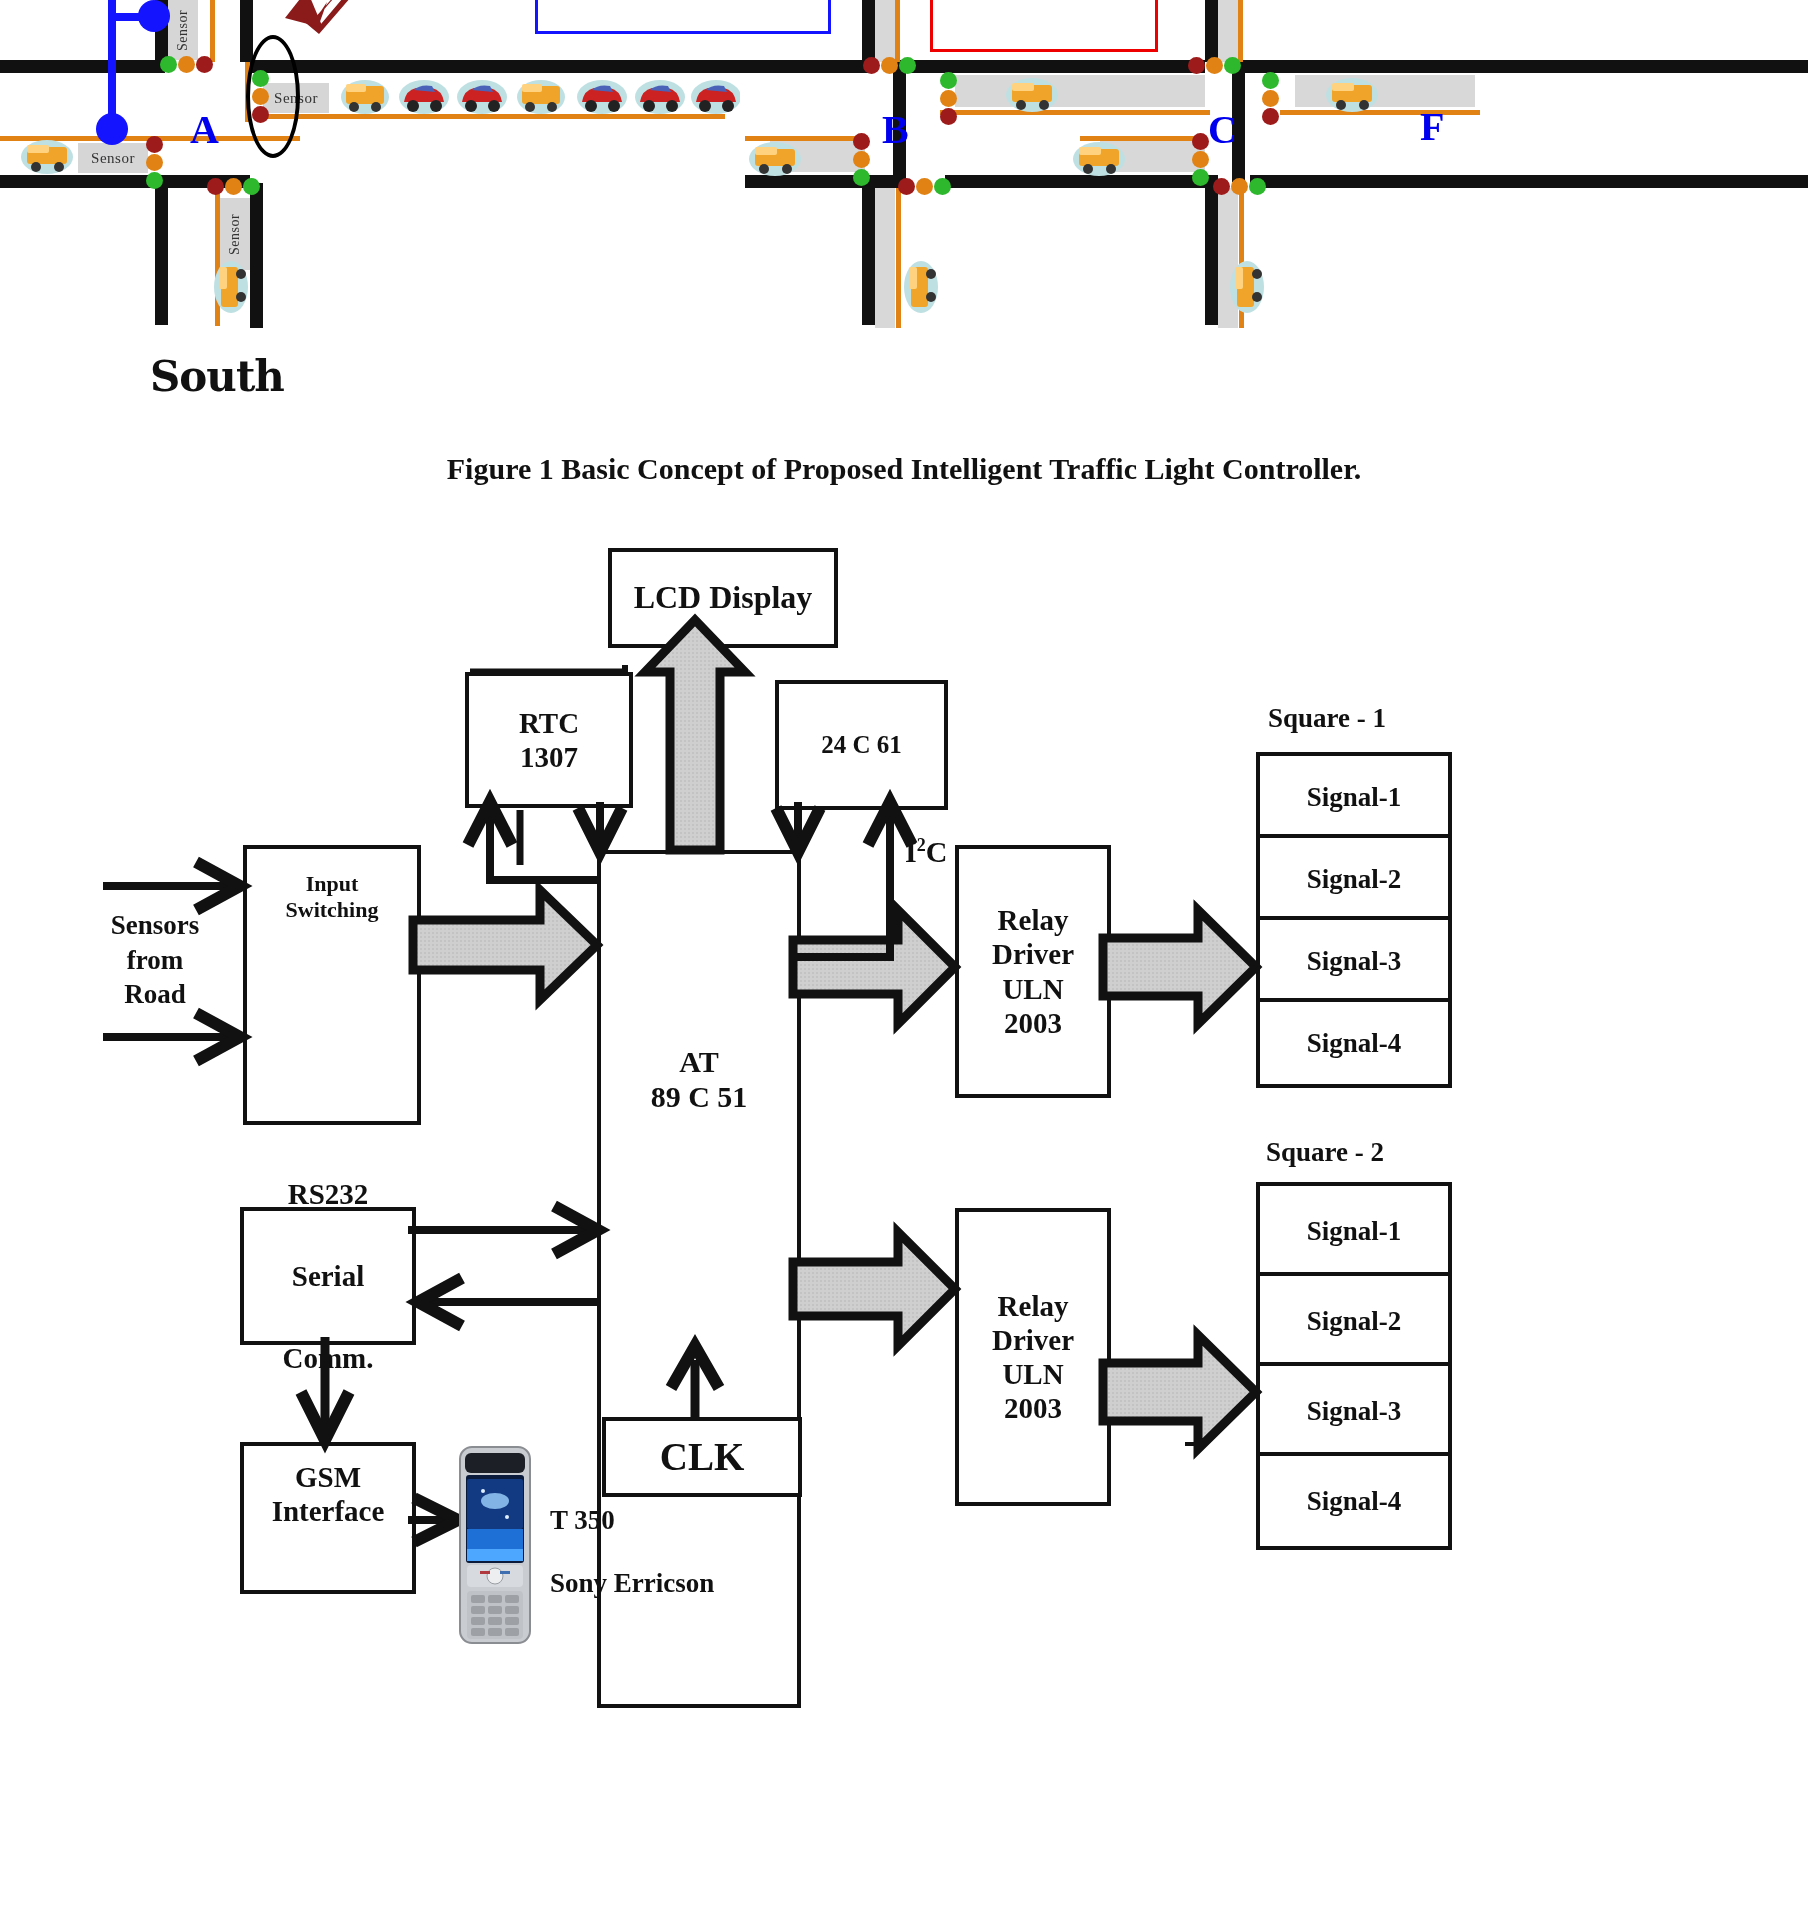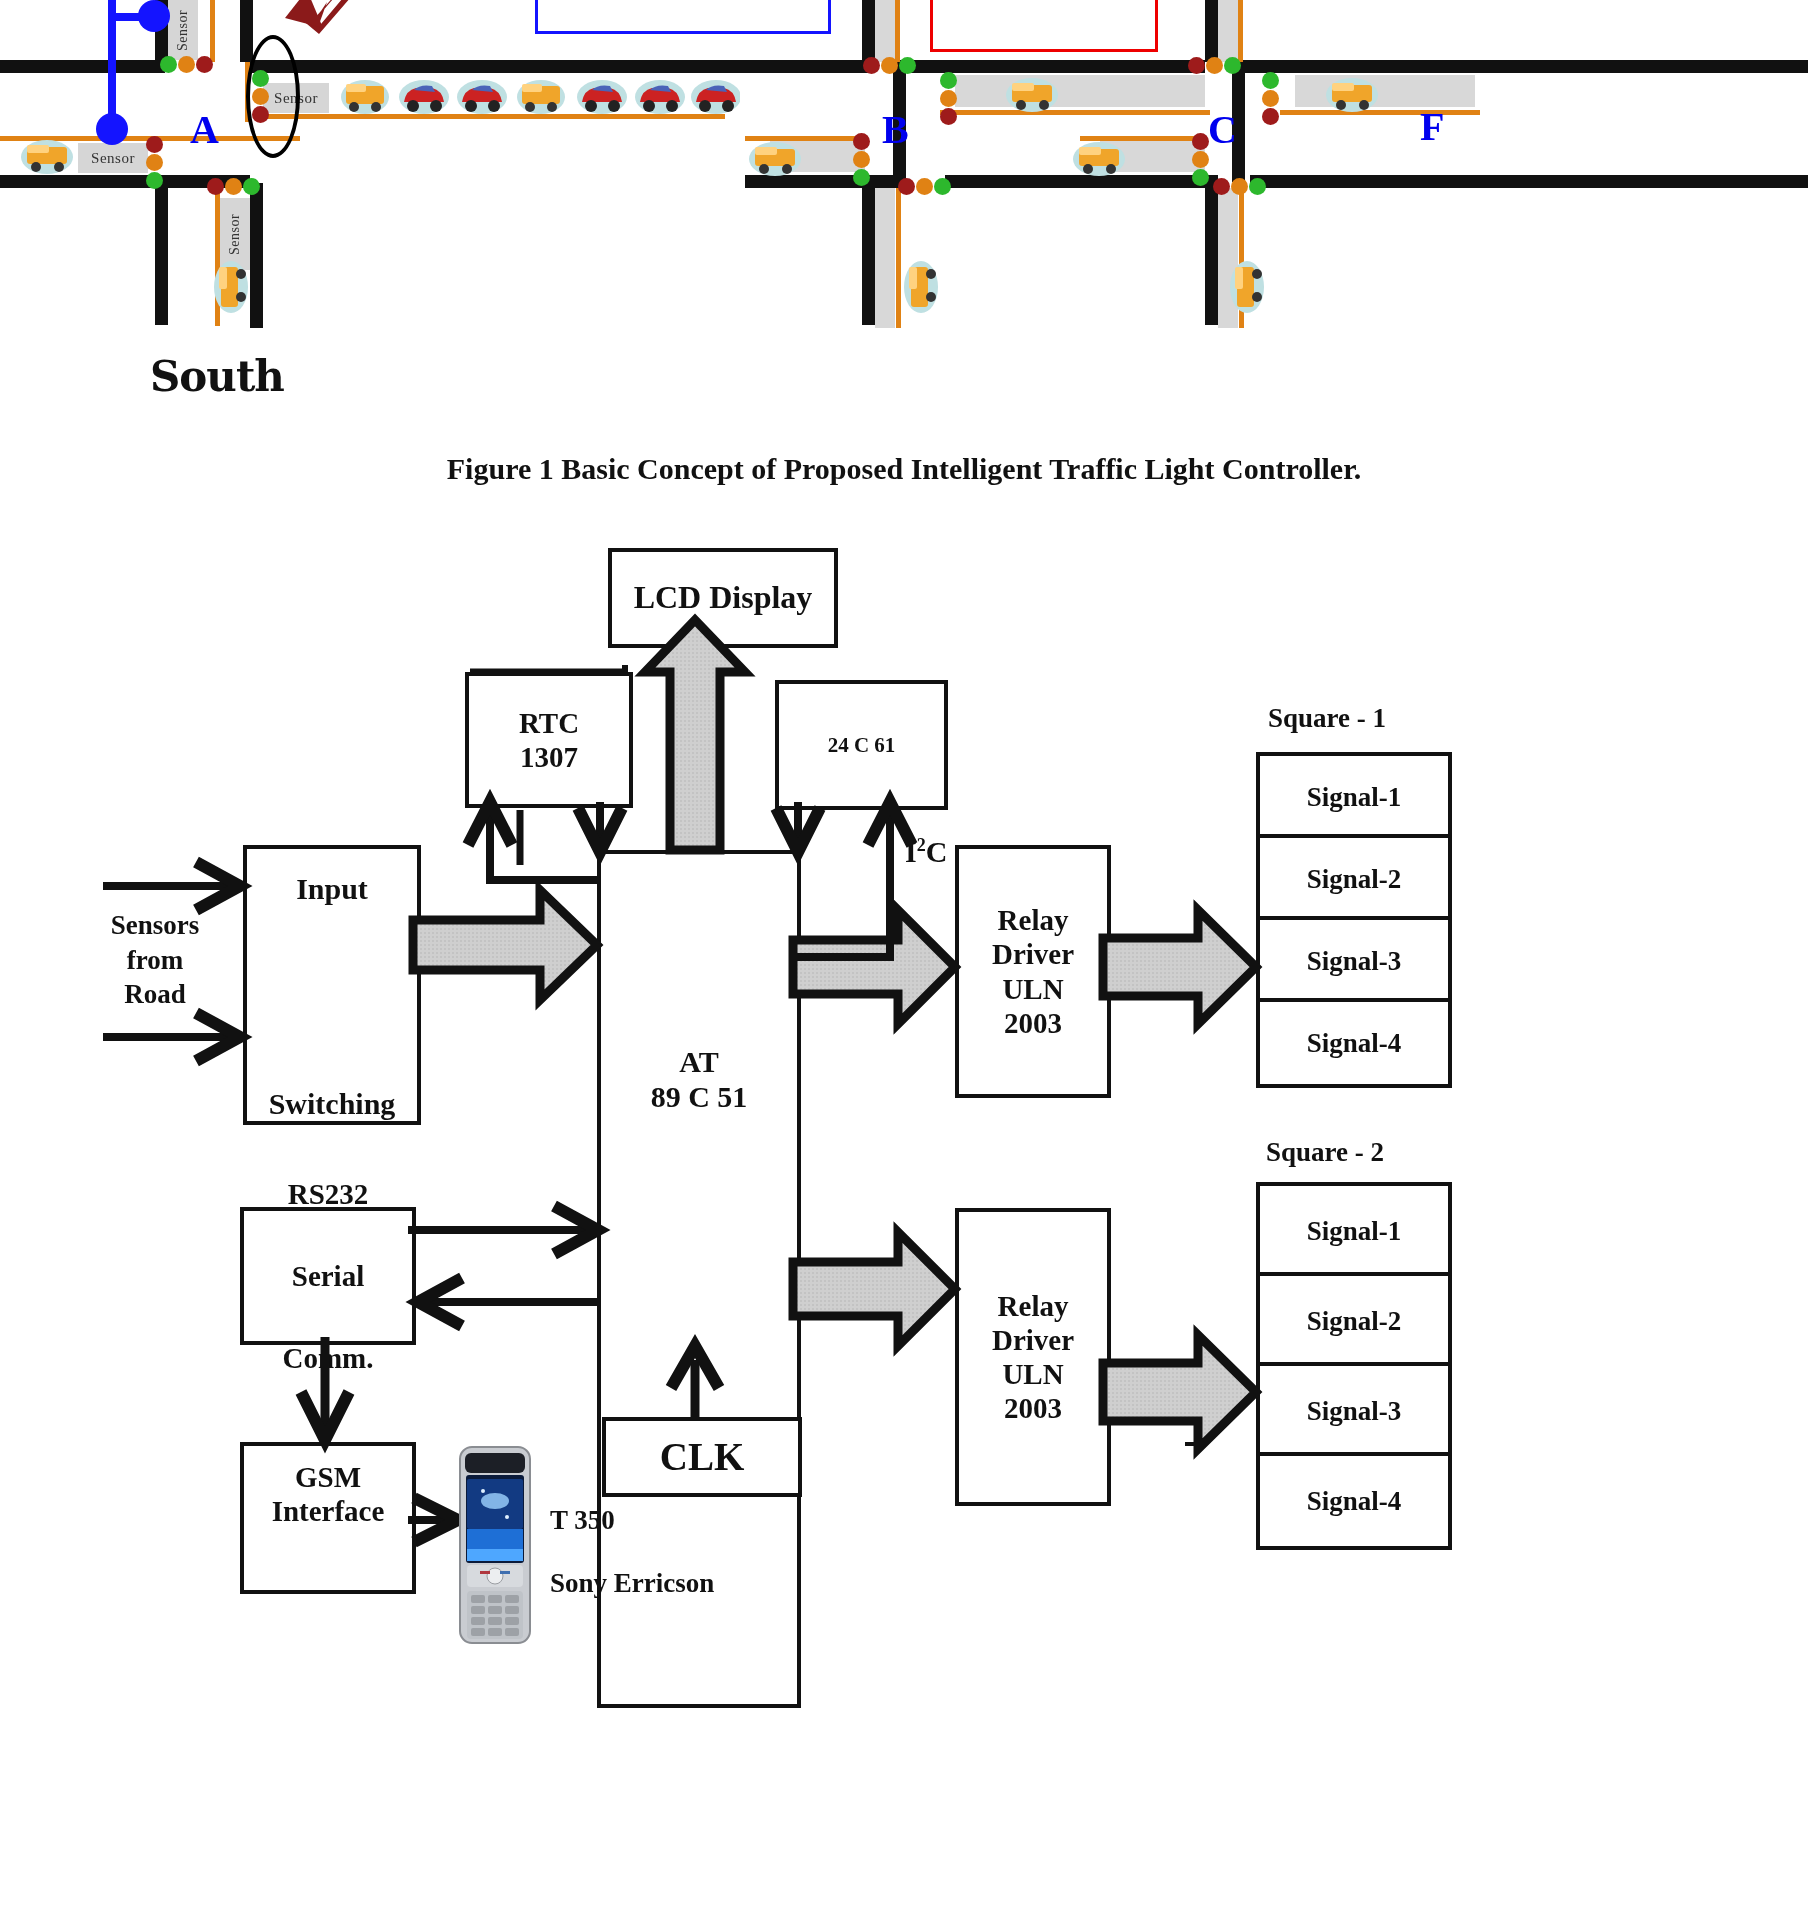--- a/index.html
+++ b/index.html
@@ -351,30 +351,30 @@
 
   <div class="bx" style="left:608px;top:28px;width:222px;height:92px;font-size:32px;">
     <span class="ln">LCD Display</span>
   </div>
 
   <div class="bx" style="left:465px;top:152px;width:160px;height:128px;font-size:29px;">
     <span class="ln">RTC</span>
     <span class="ln">1307</span>
   </div>
 
-  <div class="bx" style="left:775px;top:160px;width:165px;height:122px;font-size:21px;">
+  <div class="bx" style="left:775px;top:160px;width:165px;height:122px;font-size:25px;">
     <span class="ln">24 C 61</span>
   </div>
 
   <div class="bx" style="left:597px;top:330px;width:196px;height:660px;font-size:30px;justify-content:flex-start;padding-top:190px;">
     <span class="ln">AT</span>
     <span class="ln">89 C 51</span>
   </div>
 
-  <div class="bx" style="left:243px;top:325px;width:170px;height:250px;font-size:30px;justify-content:space-between;padding-top:22px;">
+  <div class="bx" style="left:243px;top:325px;width:170px;height:250px;font-size:22px;justify-content:flex-start;padding-top:22px;">
     <span class="ln">Input</span>
     <span class="ln">Switching</span>
   </div>
 
   <div class="bx" style="left:955px;top:325px;width:148px;height:245px;font-size:29px;">
     <span class="ln">Relay</span>
     <span class="ln">Driver</span>
     <span class="ln">ULN</span>
     <span class="ln">2003</span>
   </div>

